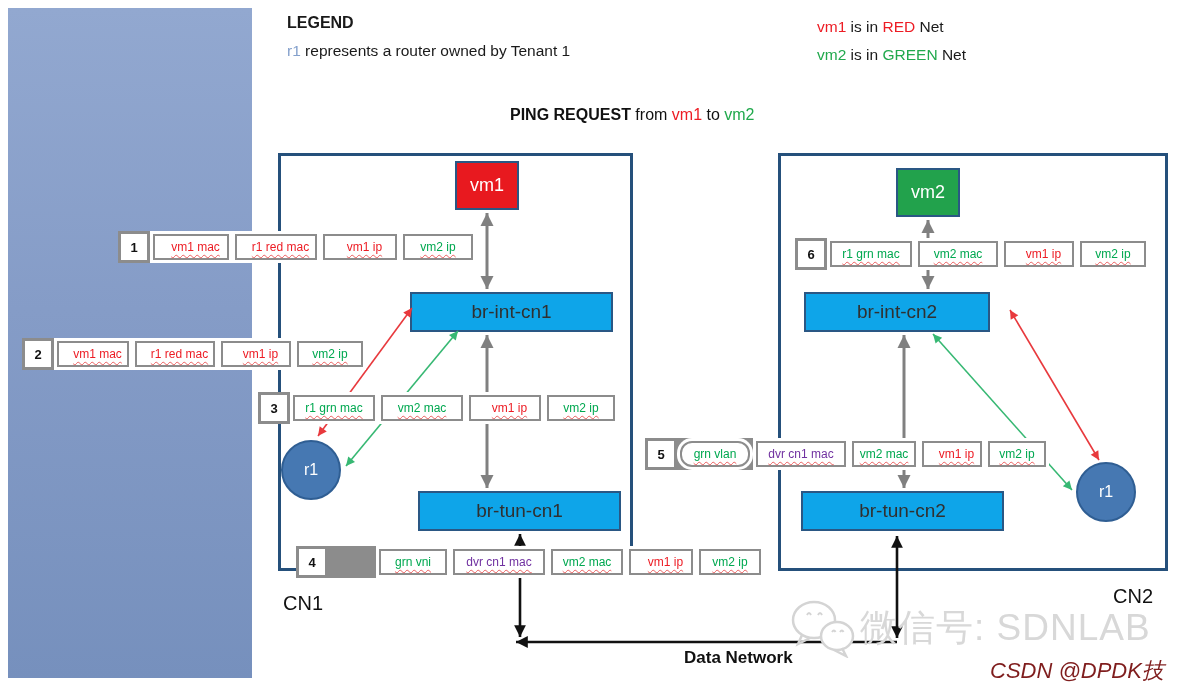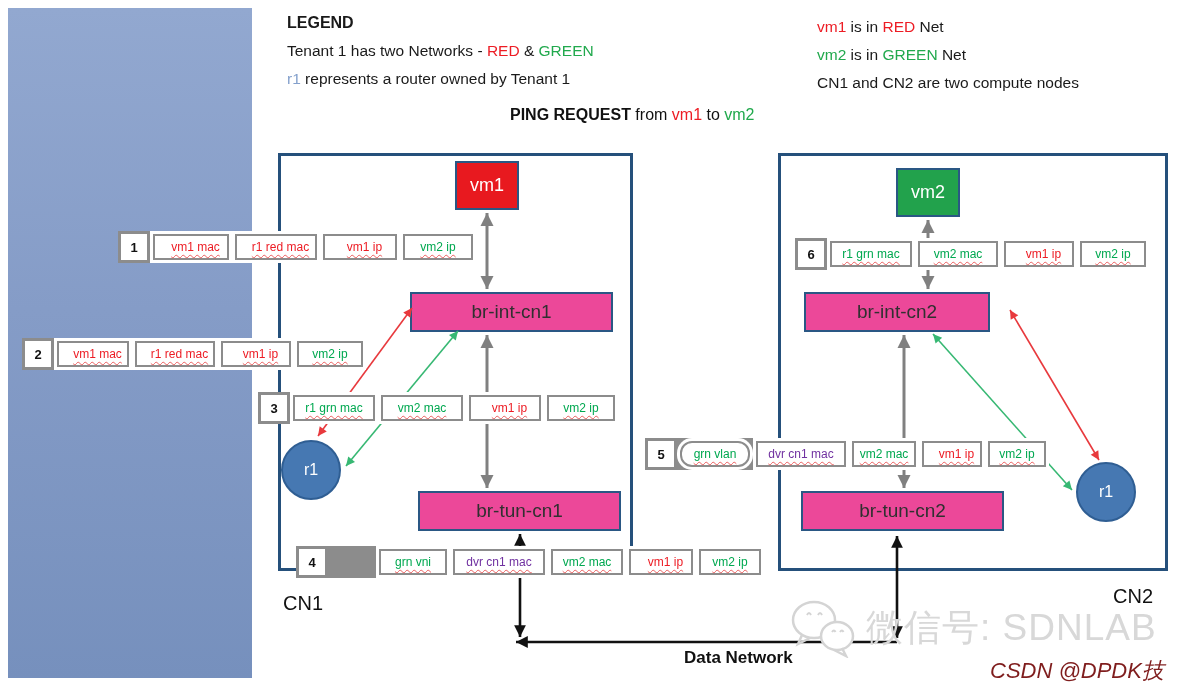--- a/index.html
+++ b/index.html
@@ -23,21 +23,21 @@
   
   .cn-box { position:absolute; border:3px solid #25507b; background:transparent; z-index:2; }
   #cn1-box { left:278px; top:153px; width:355px; height:418px; }
   #cn2-box { left:778px; top:153px; width:390px; height:418px; }
 
   
   .vm-box { position:absolute; width:64px; height:49px; border:2px solid #2a5784; z-index:3;
     display:flex; align-items:center; justify-content:center; color:#fff; font-size:18px; }
   #vm1 { left:455px; top:161px; background:#e8191f; }
   #vm2 { left:896px; top:168px; background:#22a24c; }
-  .br-box { position:absolute; width:203px; height:40px; background:#ec4899; border:2.5px solid #2a5784; z-index:3;
+  .br-box { position:absolute; width:203px; height:40px; background:#0ea5e9; border:2.5px solid #2a5784; z-index:3;
     display:flex; align-items:center; justify-content:center; font-size:19px; color:#303030; }
   #br-int-cn1 { left:410px; top:292px; }
   #br-tun-cn1 { left:418px; top:491px; }
   #br-int-cn2 { left:804px; top:292px; width:186px; }
   #br-tun-cn2 { left:801px; top:491px; }
   .r1-circle { position:absolute; width:60px; height:60px; border-radius:50%; background:#4678b2;
     border:2px solid #2f5e93; z-index:3; display:flex; align-items:center; justify-content:center;
     color:#fff; font-size:16px; }
   #r1-cn1 { left:281px; top:440px; }
   #r1-cn2 { left:1076px; top:462px; }
@@ -55,41 +55,39 @@
   .c-red { color:#ed1c24;padding-left:9px; } .c-green { color:#00a850; } .c-purple { color:#7030a0; }
 
   
   .diagram-label { position:absolute; z-index:6; font-size:20px; color:#111; }
   #cn1-label { left:283px; top:592px; }
   #cn2-label { left:1113px; top:585px; }
   #data-network-label { left:684px; top:648px; font-size:17px; font-weight:600; }
 
   
   .watermark { position:absolute; z-index:7; pointer-events:none; }
-  #wm-main { left:788px; top:598px; display:flex; align-items:center; gap:6px;
+  #wm-main { left:788px; top:598px; display:flex; align-items:center; 
     color:#d8d8d8; font-size:37px; letter-spacing:1px; }
   #wm-csdn { left:990px; top:656px; color:#7f1d1d; font-size:22px;font-style:italic; }
 </style>
 </head>
 <body>
 
 <div id="stage">
 
   <div class="side-panel"></div>
 
   <div class="legend">
     <div class="title">LEGEND</div>
-    <div><span>Tenant 1  has two Networks -  </span><span class="t-red">RED</span><span> &amp; </span><span class="t-green">GREEN</span></div>
     <div><span class="t-blue">r1</span><span> represents a router owned by Tenant 1</span></div>
   </div>
 
   <div class="notes">
     <div><span class="t-red">vm1</span><span> is in </span><span class="t-red">RED</span><span> Net</span></div>
     <div><span class="t-green">vm2</span><span> is in </span><span class="t-green">GREEN</span><span> Net</span></div>
-    <div>CN1 and CN2 are two compute nodes</div>
   </div>
 
   <div class="ping-line"><span class="b">PING REQUEST</span><span> from </span><span class="t-red">vm1</span><span> to </span><span class="t-green">vm2</span></div>
 
   <div id="cn1-box" class="cn-box"></div>
   <div id="cn2-box" class="cn-box"></div>
 
   <div id="vm1" class="vm-box">vm1</div>
   <div id="vm2" class="vm-box">vm2</div>
 

